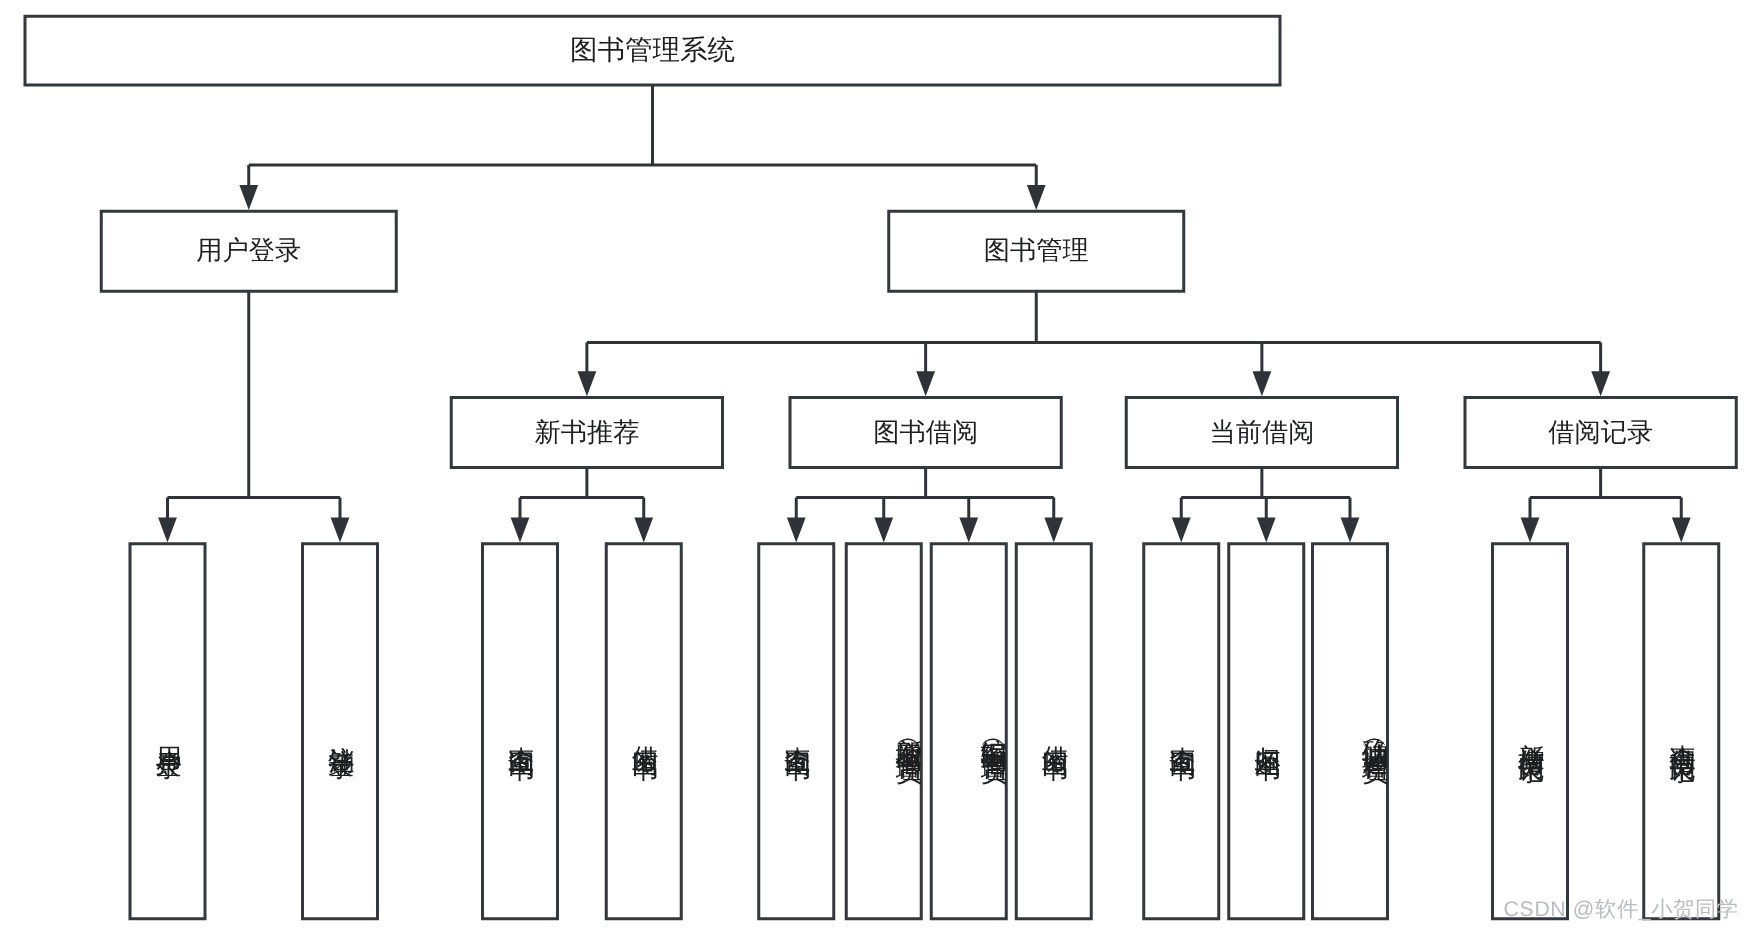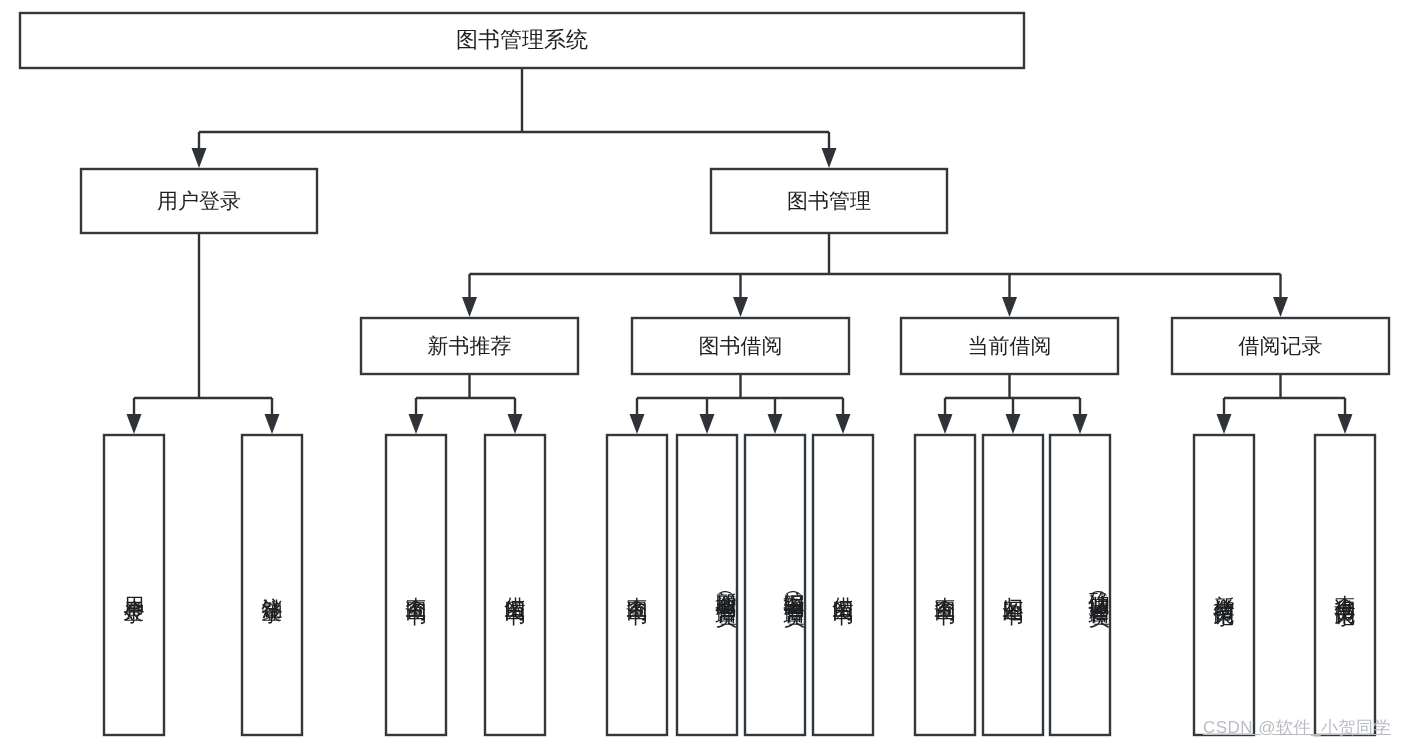--- a/index.html
+++ b/index.html
@@ -68,21 +68,20 @@
   }
   .watermark {
     position: absolute;
     right: 14px;
     bottom: 8px;
     font-family: "Liberation Sans", "DejaVu Sans", sans-serif;
     font-size: 17px;
     color: #b9bcc0;
     letter-spacing: 0.5px;
     white-space: nowrap;
-    text-decoration: underline;
   }
 </style>
 </head>
 <body>
 
 <div id="diagram-root">
 
   <svg id="flow" viewBox="0 0 1405 747">
     <g id="connectors">
         <polyline points="522,68 522,132" class="conn"></polyline>

